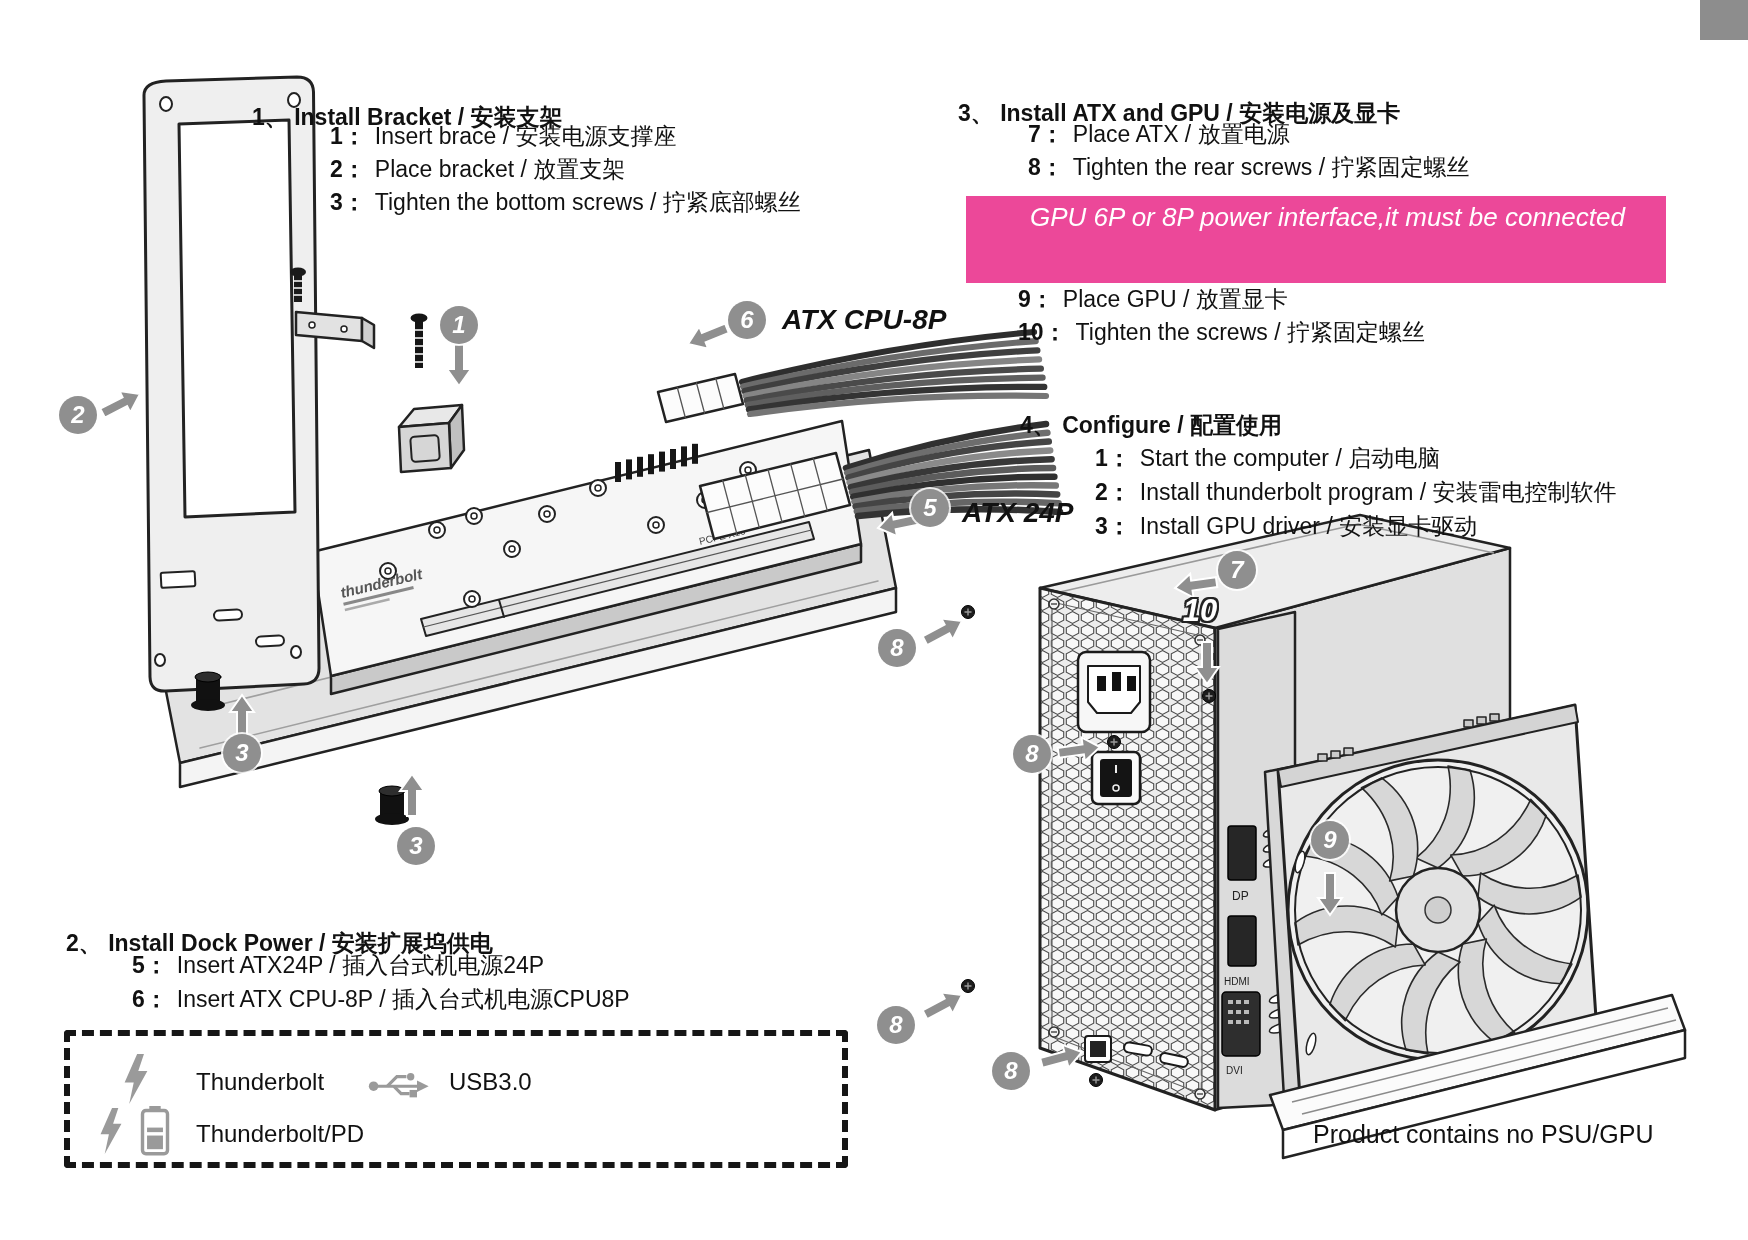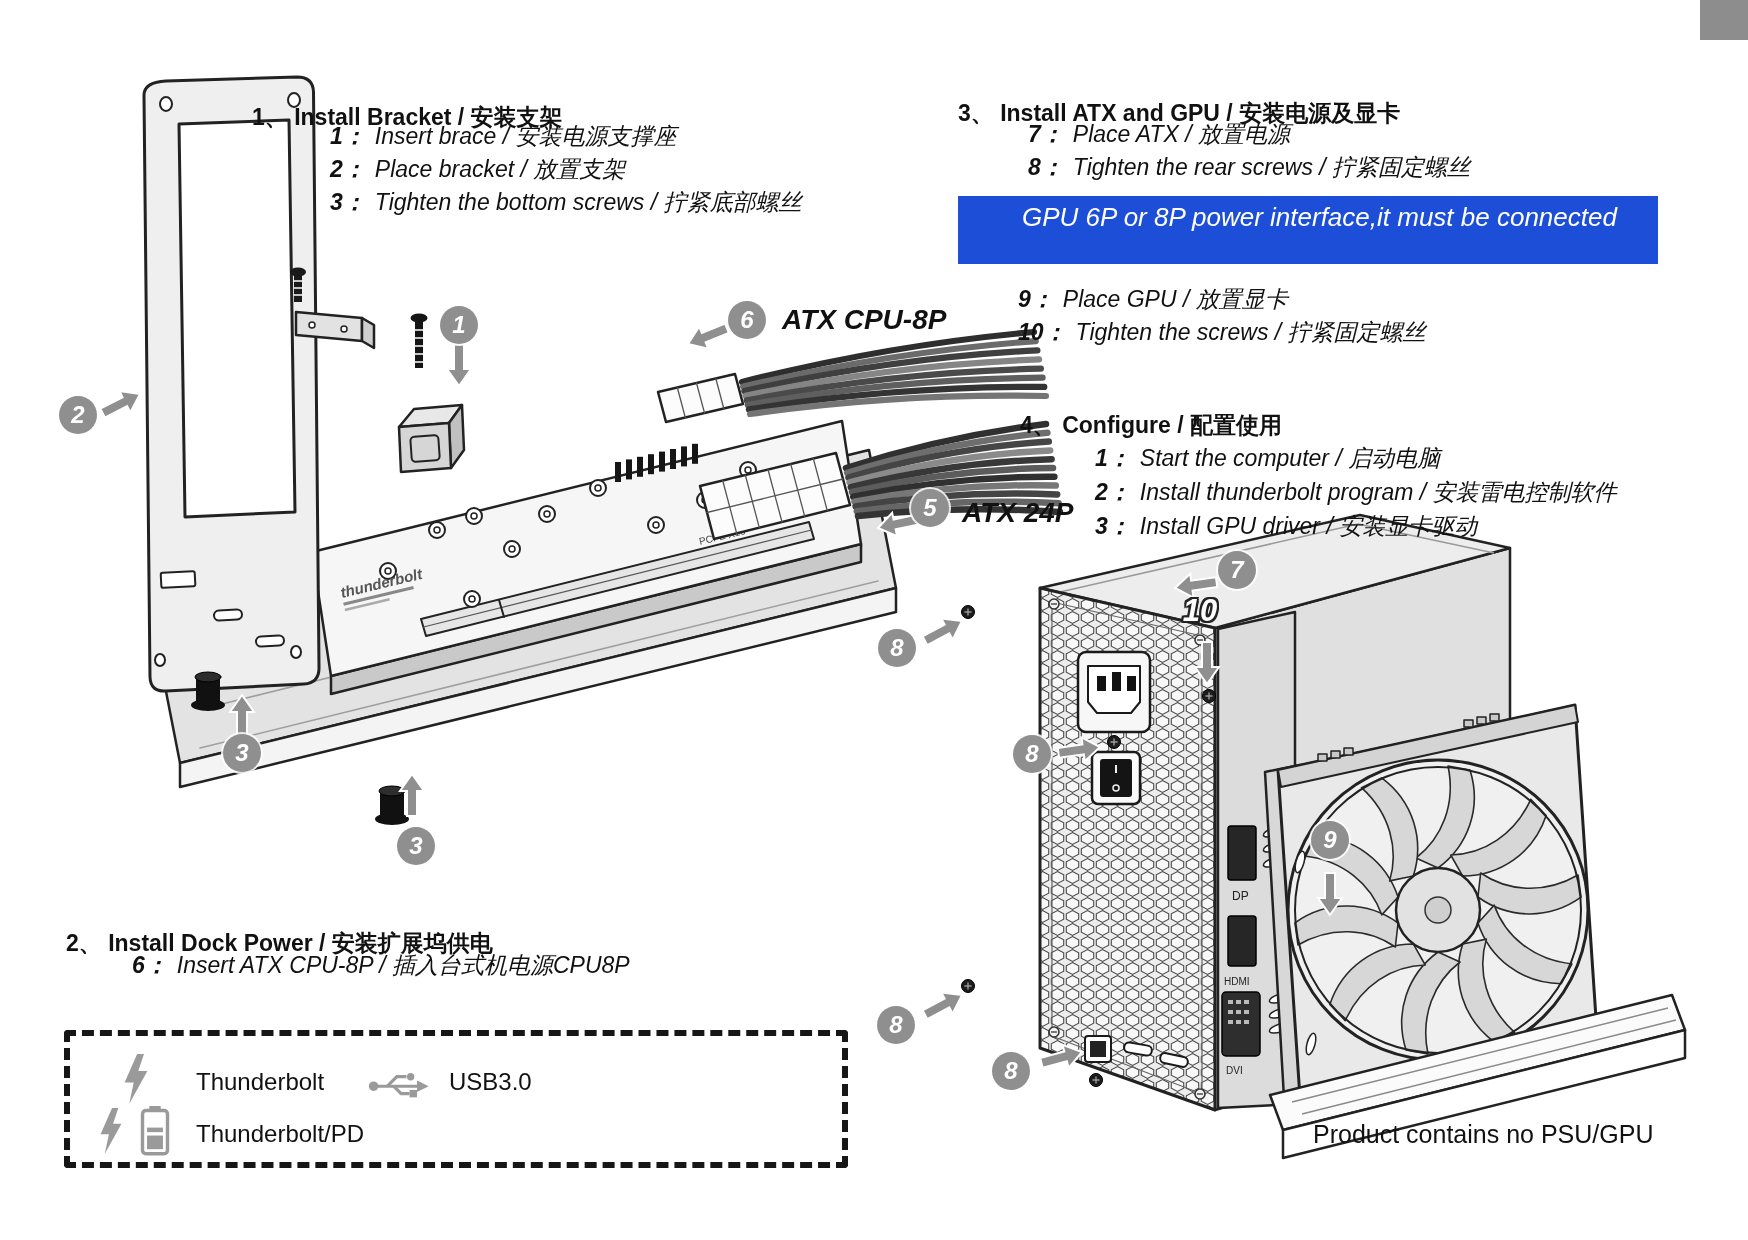--- a/index.html
+++ b/index.html
@@ -4,25 +4,25 @@
 <style>
   html,body{margin:0;padding:0;background:#fff;}
   .page{position:relative;width:1748px;height:1240px;background:#ffffff;
         font-family:"Liberation Sans",sans-serif;color:#111;overflow:hidden;}
   .art{position:absolute;left:0;top:0;width:1748px;height:1240px;}
   svg text{font-family:"Liberation Sans",sans-serif;}
   .corner-tab{position:absolute;left:1700px;top:0;width:48px;height:40px;background:#8d8d8d;}
   .sec{position:absolute;white-space:nowrap;}
   .sec-title{font-weight:bold;font-size:23px;letter-spacing:0;margin-top:28px;}
   .steps{position:absolute;white-space:nowrap;}
-  .step{font-style:italic;font-size:23px;line-height:33px;}
+  .step{font-size:23px;line-height:33px;}
   .step .n{font-weight:bold;margin-right:9px;}
   .s4 .step{line-height:34px;}
   .s2 .step{line-height:34px;}
-  .notebox{position:absolute;left:0;top:126px;width:700px;height:68px;background:#1d4ed8;}
+  .notebox{position:absolute;left:8px;top:126px;width:700px;height:87px;background:#ec4899;}
   .notebox .nb{color:#fff;font-style:italic;font-size:26px;line-height:35px;padding:4px 0 0 64px;}
   .flabel{position:absolute;font-weight:bold;font-style:italic;font-size:28px;white-space:nowrap;}
   .co{position:absolute;width:38px;height:38px;border-radius:50%;background:#8f8f8f;color:#fff;
       display:flex;align-items:center;justify-content:center;font-style:italic;font-weight:bold;
       font-size:24px;box-shadow:0 0 0 2px rgba(255,255,255,.85);}
   .co-plain{position:absolute;width:64px;height:38px;background:none;color:#fff;
       display:flex;align-items:center;justify-content:center;font-style:italic;font-weight:bold;font-size:31px;
       text-shadow:-2px -2px 0 #222,2px -2px 0 #222,-2px 2px 0 #222,2px 2px 0 #222,0 -2px 0 #222,0 2px 0 #222,-2px 0 0 #222,2px 0 0 #222;}
   .legendbox{position:absolute;left:64px;top:1030px;width:784px;height:138px;border:6px dashed #161616;
       border-radius:4px;box-sizing:border-box;}
@@ -338,20 +338,21 @@
     <div class="steps" style="left:75px;top:59px;">
       <div class="step"><span class="n">1：</span><span>Start the computer /  启动电脑</span></div>
       <div class="step"><span class="n">2：</span><span>Install thunderbolt program /  安装雷电控制软件</span></div>
       <div class="step"><span class="n">3：</span><span>Install GPU driver / 安装显卡驱动</span></div>
     </div>
   </div>
 
   <div class="sec s2" style="left:66px;top:900px;">
     <div class="sec-title">2、 Install Dock Power / 安装扩展坞供电</div>
     <div class="steps" style="left:66px;top:48px;">
+      <div class="step"><span class="n">5：</span><span>Insert ATX24P / 插入台式机电源24P</span></div>
       <div class="step"><span class="n">6：</span><span>Insert ATX CPU-8P / 插入台式机电源CPU8P</span></div>
     </div>
   </div>
 
   <div class="flabel" style="left:782px;top:304px;">ATX CPU-8P</div>
   <div class="flabel" style="left:962px;top:497px;">ATX 24P</div>
 
   <div class="co" style="left:440px;top:306px;">1</div>
   <div class="co" style="left:59px;top:396px;">2</div>
   <div class="co" style="left:223px;top:734px;">3</div>

